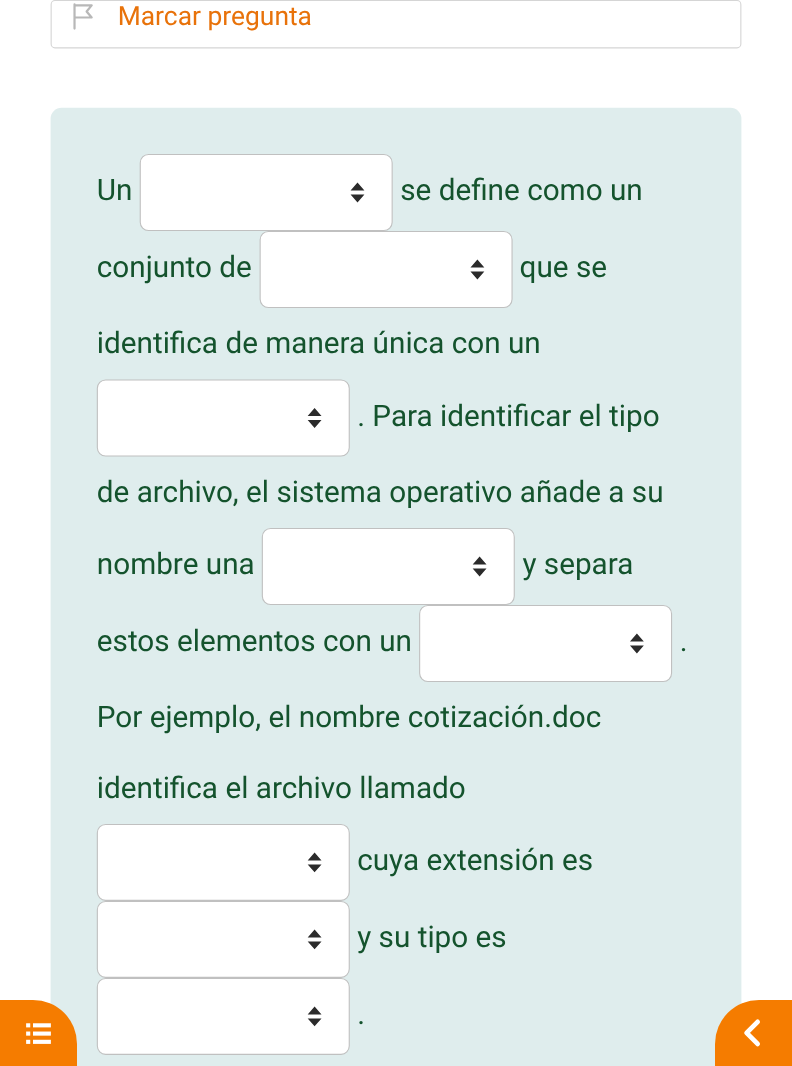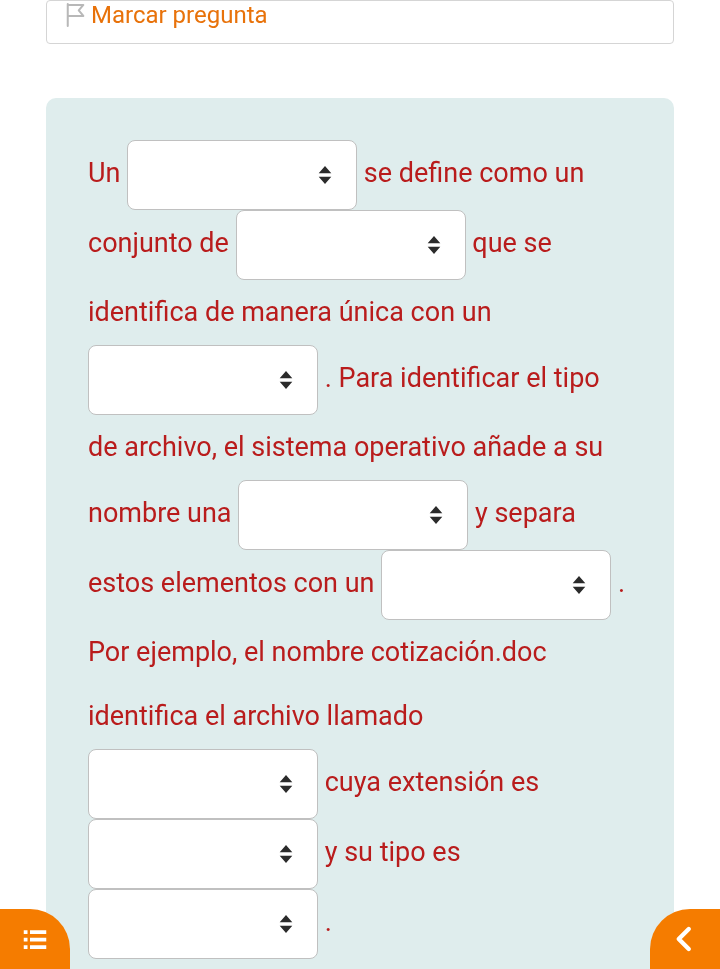--- a/index.html
+++ b/index.html
@@ -13,40 +13,40 @@
     }
     .top-panel {
       margin: 0 46px 0 46px;
       border: 1px solid #d5d5d5;
       border-radius: 4px;
       padding: 0 18px 14px 18px;
     }
     .flag-row {
       display: flex;
       align-items: center;
-      gap: 4px;
+      gap: 20px;
     }
     .flag-icon {
       width: 22px;
       height: 26px;
       color: #9e9e9e;
       flex-shrink: 0;
     }
     .flag-text {
       color: #e8720a;
       font-size: 24px;
     }
     .question-panel {
       margin: 54px 46px 0 46px;
       background: #dfeded;
       border-radius: 10px;
       padding: 42px 42px 42px 42px;
     }
     .question-text {
-      color: #b91c1c;
+      color: #14532d;
       font-size: 27px;
       line-height: 2.4;
     }
     .dropdown {
       display: inline-flex;
       align-items: center;
       justify-content: flex-end;
       background: #ffffff;
       border: 1px solid #c0c0c0;
       border-radius: 8px;

